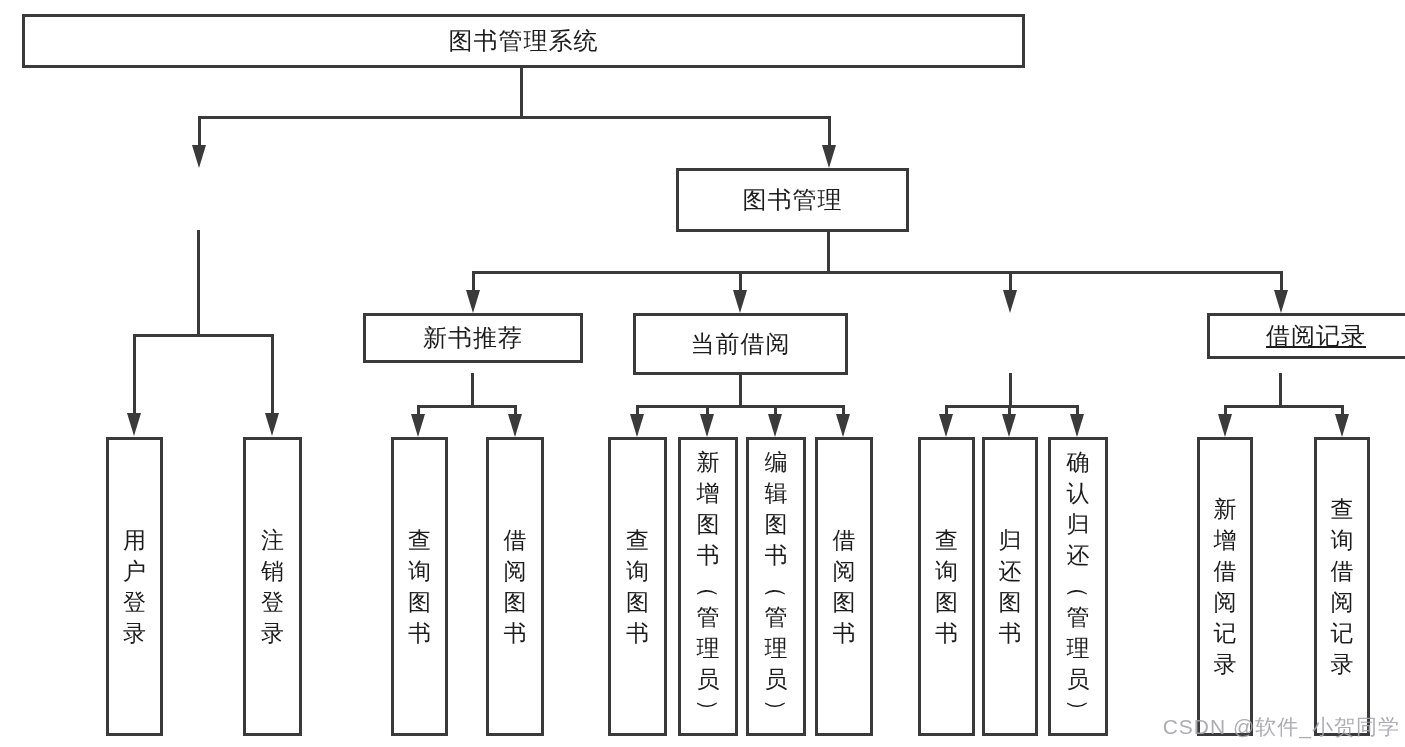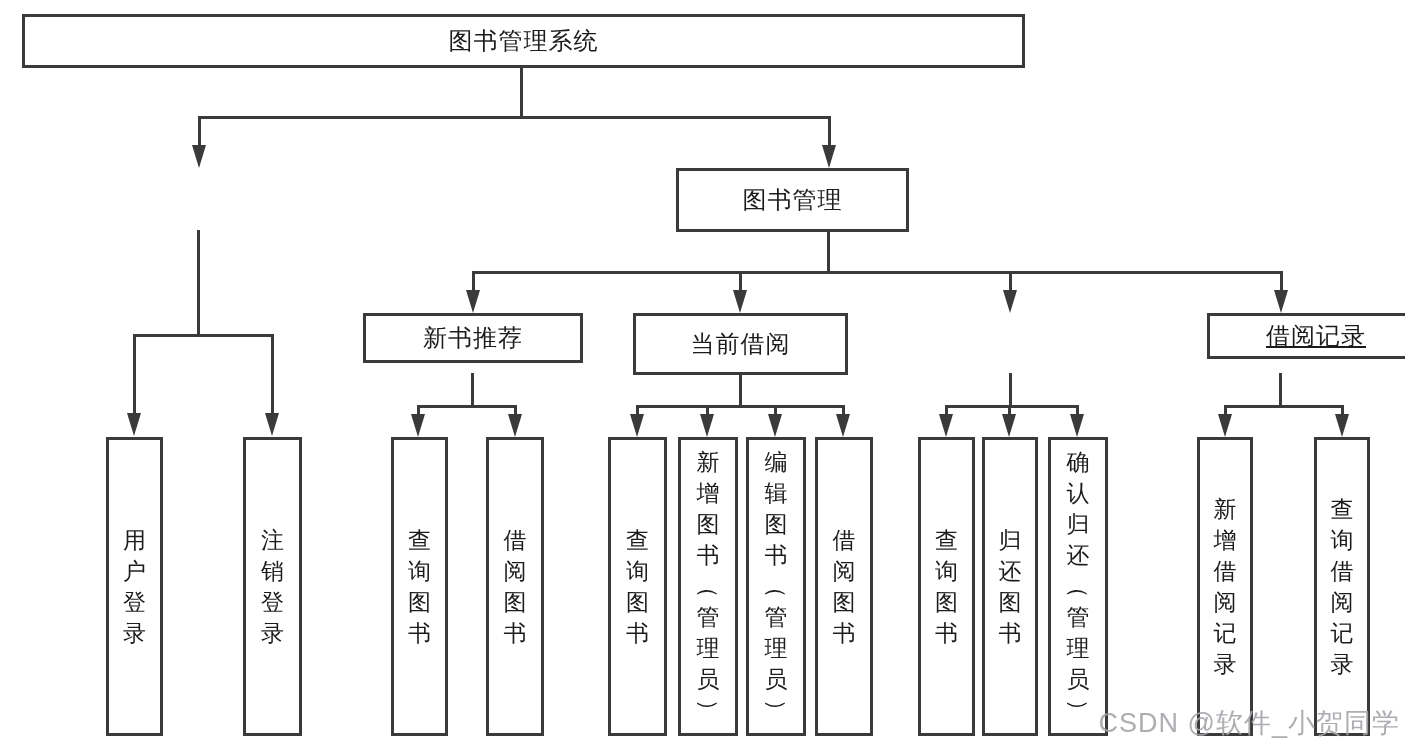--- a/index.html
+++ b/index.html
@@ -38,21 +38,21 @@
     position:absolute;
     width:0;height:0;
     border-left:7px solid transparent;
     border-right:7px solid transparent;
     border-top:23px solid #3a3a3a;
   }
   #watermark{
     position:absolute;
     right:5px;
     bottom:6px;
-    font-size:27px;
+    font-size:21px;
     color:rgba(164,164,170,0.9);
     letter-spacing:1px;
     z-index:5;
     white-space:nowrap;
   }
 </style>
 </head>
 <body>
 
 <div id="stage">

